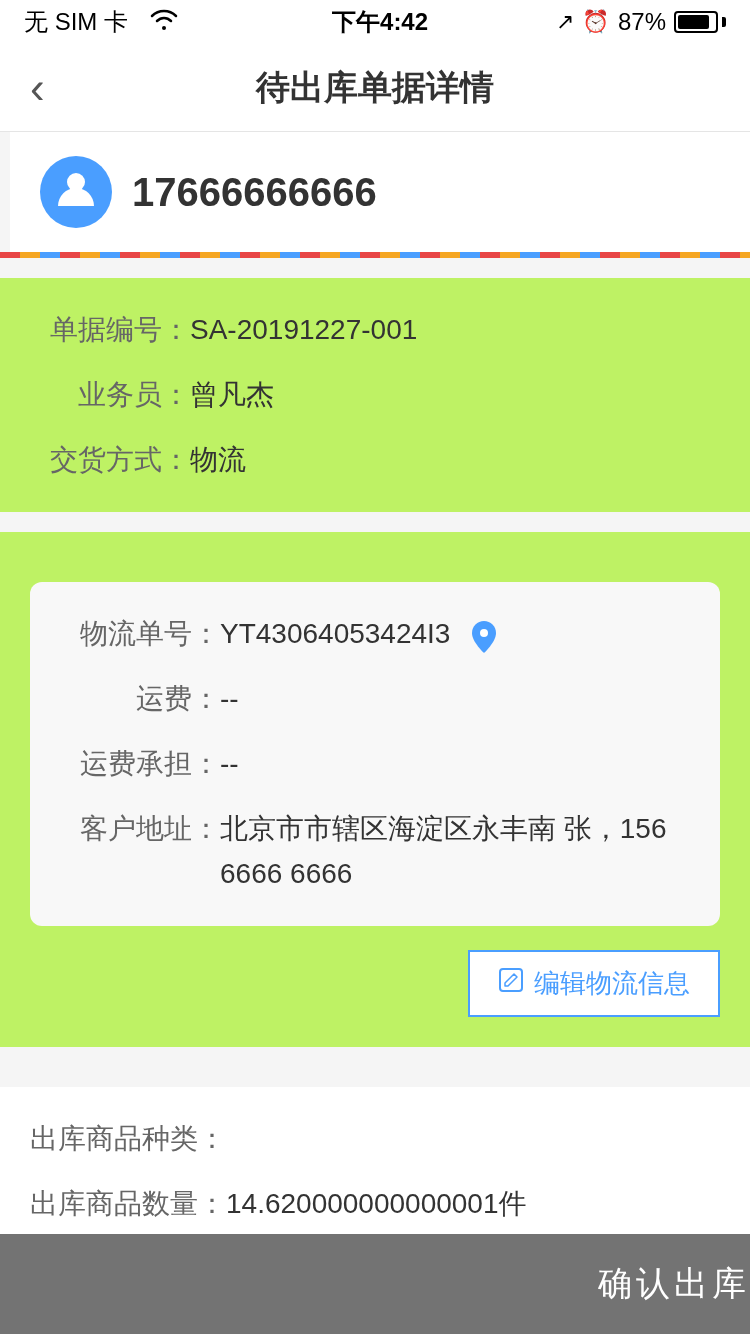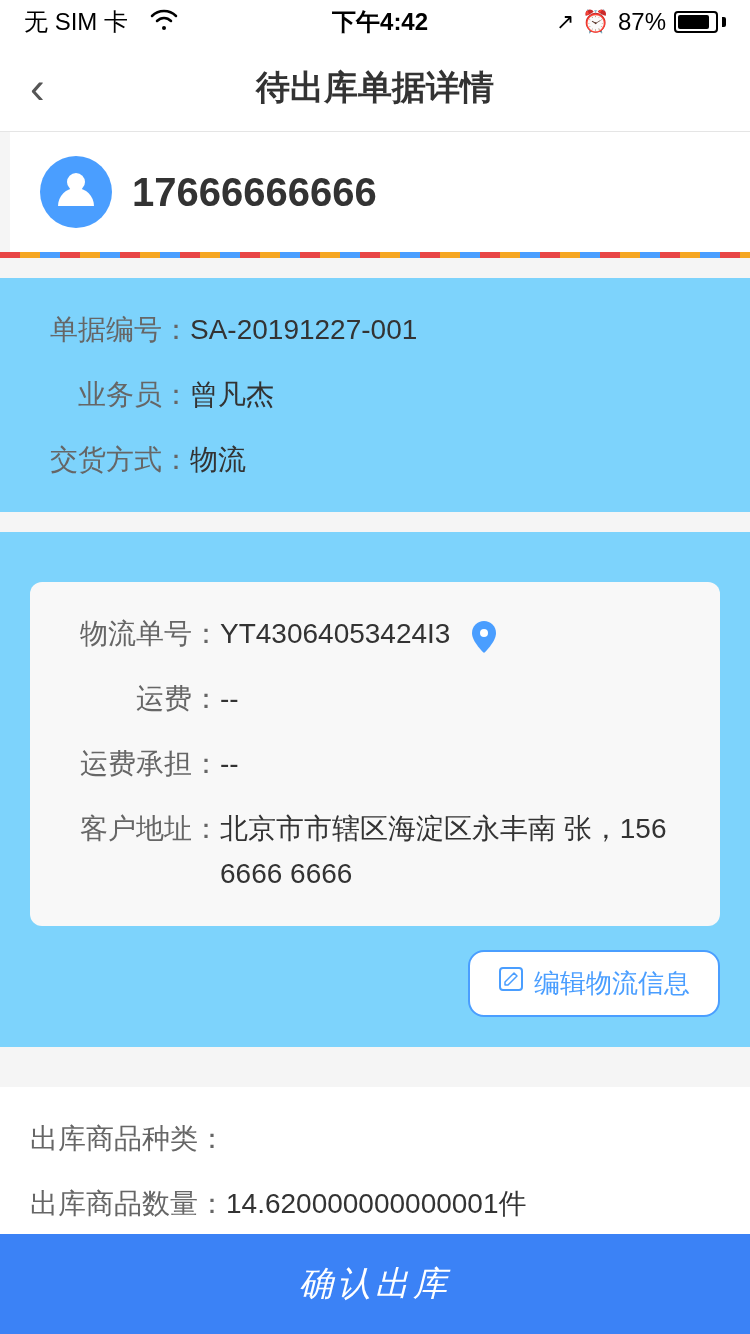--- a/index.html
+++ b/index.html
@@ -121,21 +121,21 @@
       font-size: 40px;
     }
     .customer-phone {
       font-size: 40px;
       font-weight: 600;
       color: #333;
     }
 
     
     .section {
-      background: #7dd3fc;
+      background: #bef264;
       margin-top: 20px;
       padding: 30px 30px;
     }
     .info-row {
       display: flex;
       align-items: flex-start;
       margin-bottom: 20px;
       line-height: 1.6;
     }
     .info-row:last-child { margin-bottom: 0; }
@@ -171,24 +171,25 @@
     
     .edit-button {
       display: flex;
       justify-content: flex-end;
       margin-top: 24px;
     }
     .btn-edit {
       border: 2px solid #4a9eff;
       color: #4a9eff;
       background: #fff;
-      border-radius: 16px;
+      border-radius: 0;
       padding: 14px 28px;
       font-size: 26px;
       display: flex;
+      align-items: center;
       gap: 10px;
       cursor: pointer;
     }
 
     
     .product-section {
       background: #fff;
       margin-top: 20px;
       padding: 30px;
     }
@@ -212,26 +213,25 @@
       cursor: pointer;
     }
 
     
     .confirm-bar {
       position: fixed;
       bottom: 0;
       left: 0;
       width: 750px;
       height: 100px;
-      background: #3b82f6;
-      display: flex;
-      align-items: center;
-      justify-content: center;
+      background: #737373;
+      display: flex;
+      align-items: center;
+      justify-content: flex-end;
       cursor: pointer;
-      font-style: italic;
     }
     .confirm-text {
       color: #fff;
       font-size: 34px;
       font-weight: 500;
       letter-spacing: 4px;
     }
 
     
     .main-content {

